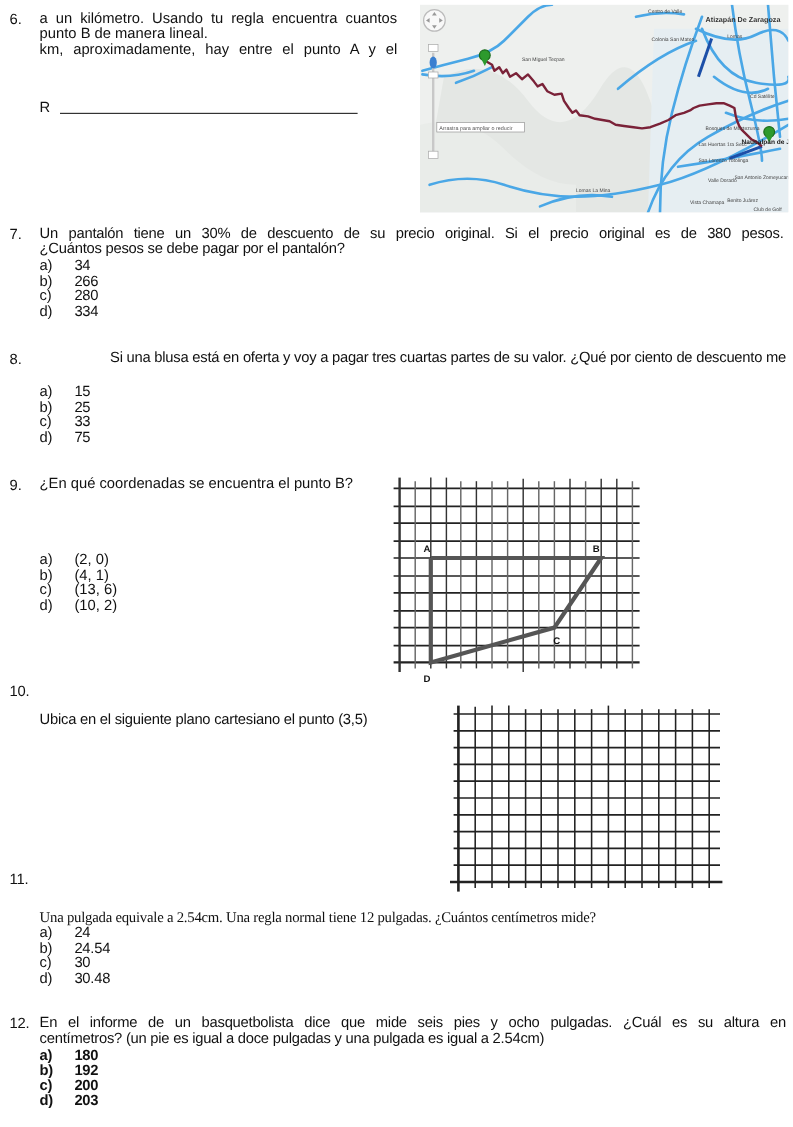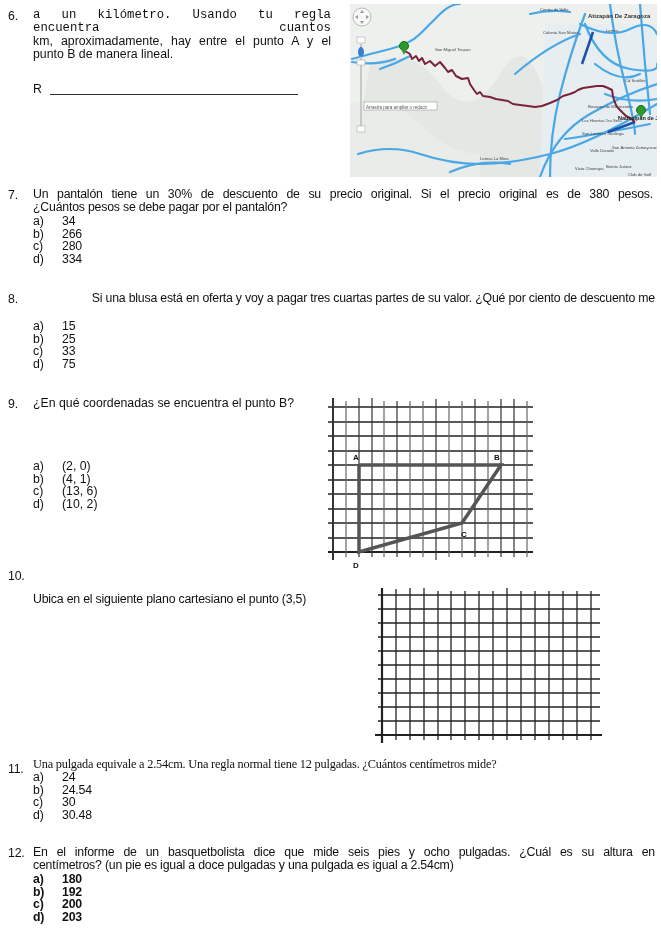--- a/index.html
+++ b/index.html
@@ -16,23 +16,23 @@
   .map { position:absolute; left:350px; top:4px; width:307px; height:173px; overflow:hidden;
          background:#eef1ef; }
   svg text { font-family:"Liberation Sans", sans-serif; }
 </style>
 </head>
 <body>
 
 <div>
   <span class="qnum" style="top:9px;">6.</span>
   <div class="qtext justify" style="top:9px; width:298px;">
-    <div style="text-align:justify;text-align-last:justify;font-family:Liberation Mono, monospace;">a un kilómetro. Usando tu regla encuentra cuantos</div>
+    <div style="text-align:justify;text-align-last:justify;">a un kilómetro. Usando tu regla encuentra cuantos</div>
+    <div>punto B de manera lineal.</div>
     <div style="text-align:justify;text-align-last:justify;">km, aproximadamente, hay entre el punto A y el</div>
-    <div>punto B de manera lineal.</div>
   </div>
   <span class="abs" style="left:33px; top:82px;">R</span>
   <div class="answer-line"></div>
 
   <div class="map">
     <svg width="307" height="173" viewBox="0 0 307 173">
 
       <rect x="0" y="0" width="307" height="173" fill="#eef0ee"></rect>
       <path d="M20 60 Q60 40 90 80 T150 70 T200 110 L200 173 L0 173 Z" fill="#e4e7e4"></path>
       <path d="M0 100 Q40 90 70 120 T130 150 L130 173 L0 173 Z" fill="#e9ece9"></path>
@@ -225,21 +225,21 @@
       <line x1="165" y1="6" x2="165" y2="155"></line>
       <line x1="179" y1="6" x2="179" y2="155"></line>
       <line x1="193" y1="6" x2="193" y2="155"></line>
       <line x1="207" y1="6" x2="207" y2="155"></line>
       <line x1="221" y1="6" x2="221" y2="155"></line>
     </g>
   </svg>
 </div>
 
 <div>
-  <span class="qnum narrow" style="top:762px;">11.</span>
+  <span class="qnum narrow" style="top:726px;">11.</span>
   <div class="qtext narrow" style="top:758px; width:620px;font-family:Liberation Serif, serif;">
     <div>Una pulgada equivale a 2.54cm. Una regla normal tiene 12 pulgadas. ¿Cuántos centímetros mide?</div>
   </div>
   <div class="opt narrow" style="top:771px;">
     <div><span class="lbl">a)</span><span>24</span></div>
     <div><span class="lbl">b)</span><span>24.54</span></div>
     <div><span class="lbl">c)</span><span>30</span></div>
     <div><span class="lbl">d)</span><span>30.48</span></div>
   </div>
 </div>

